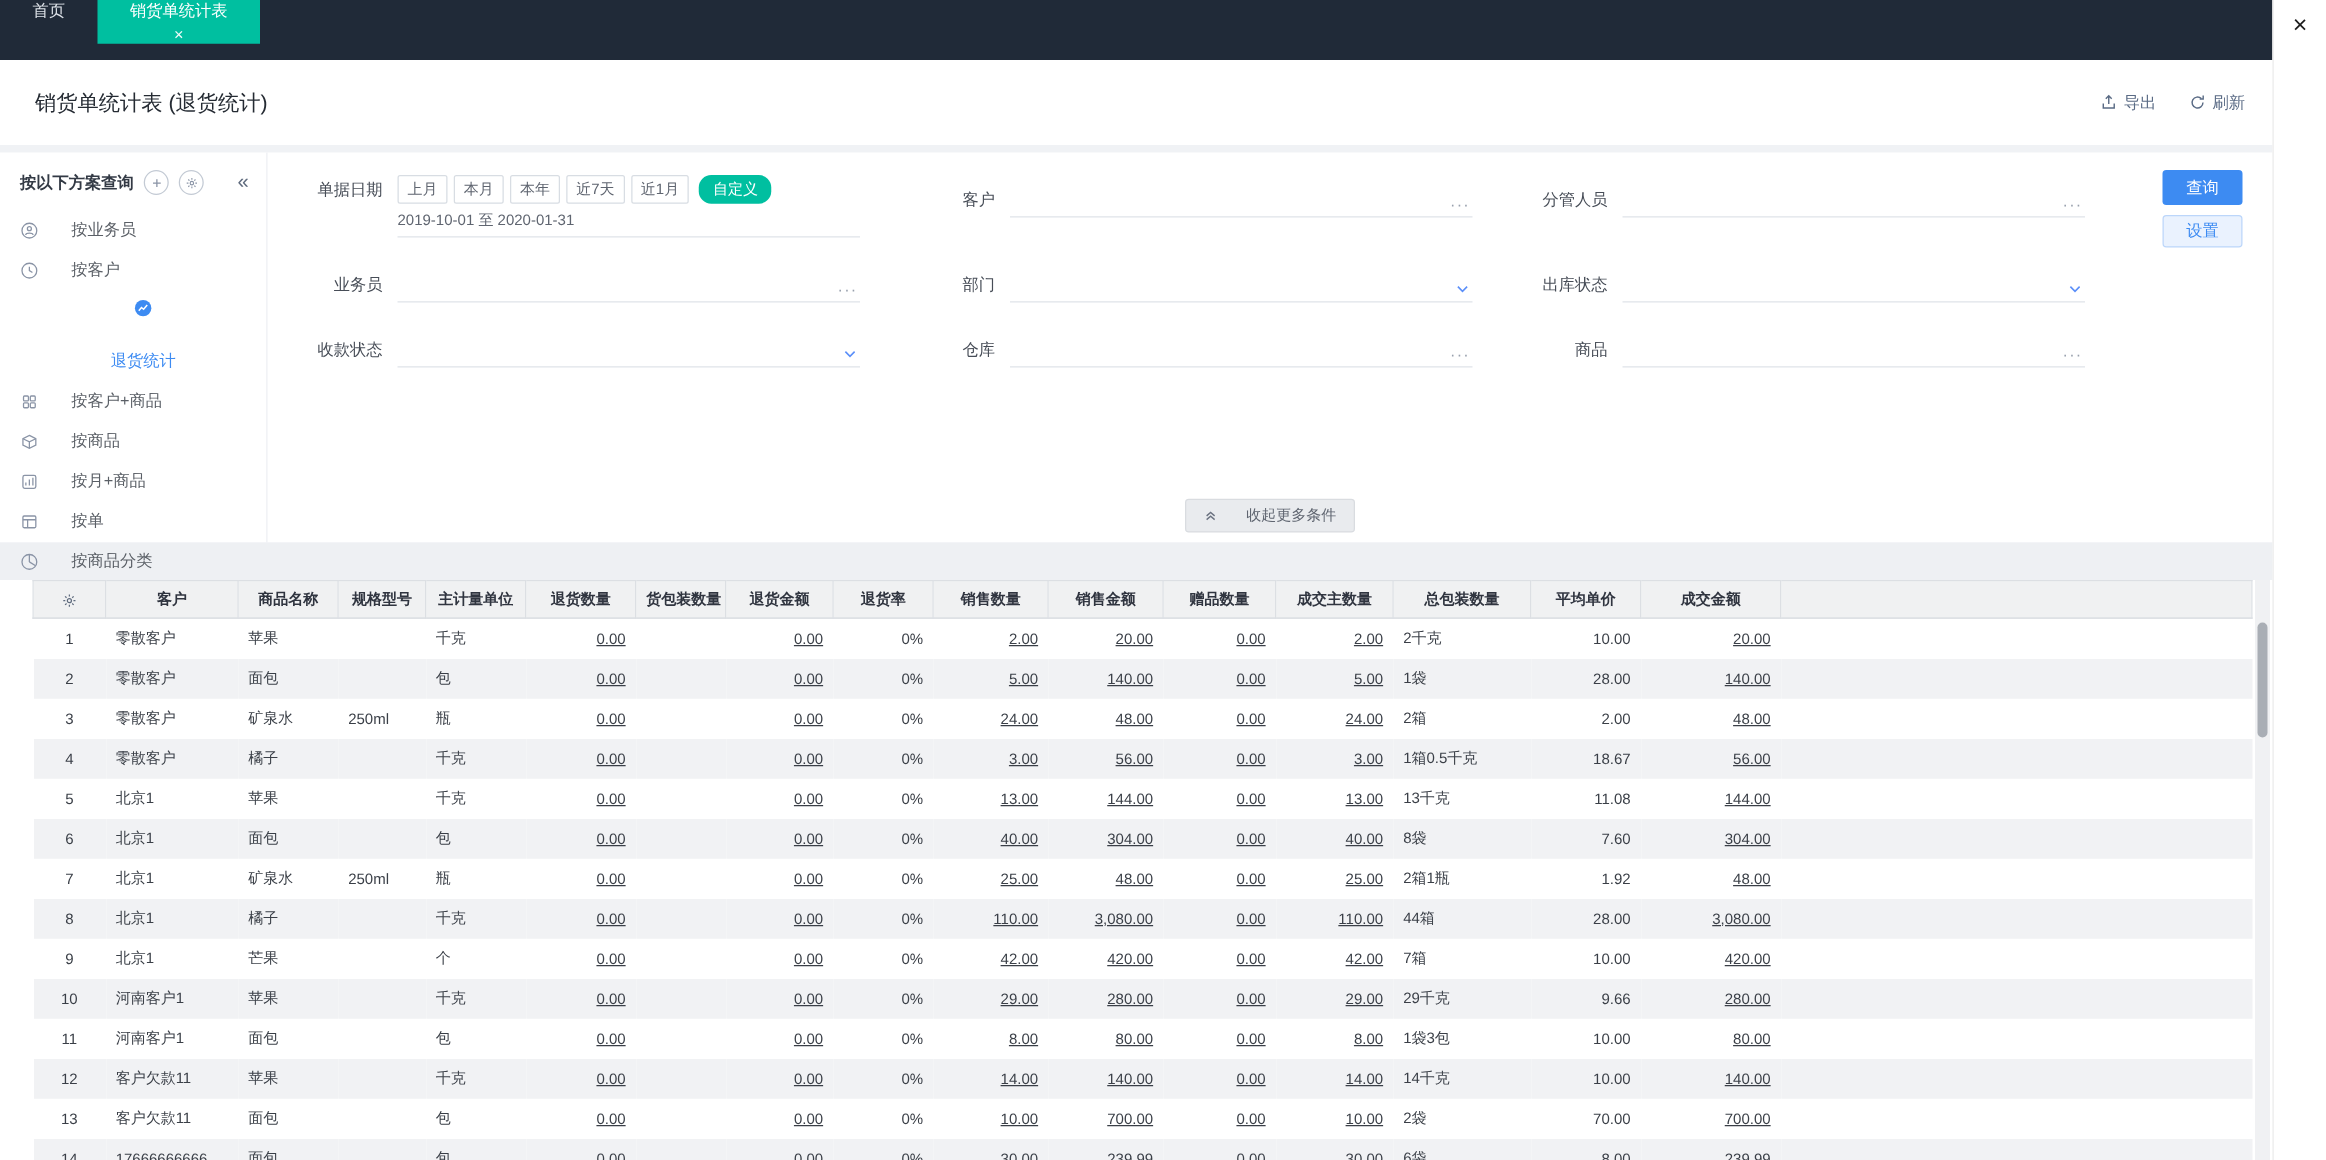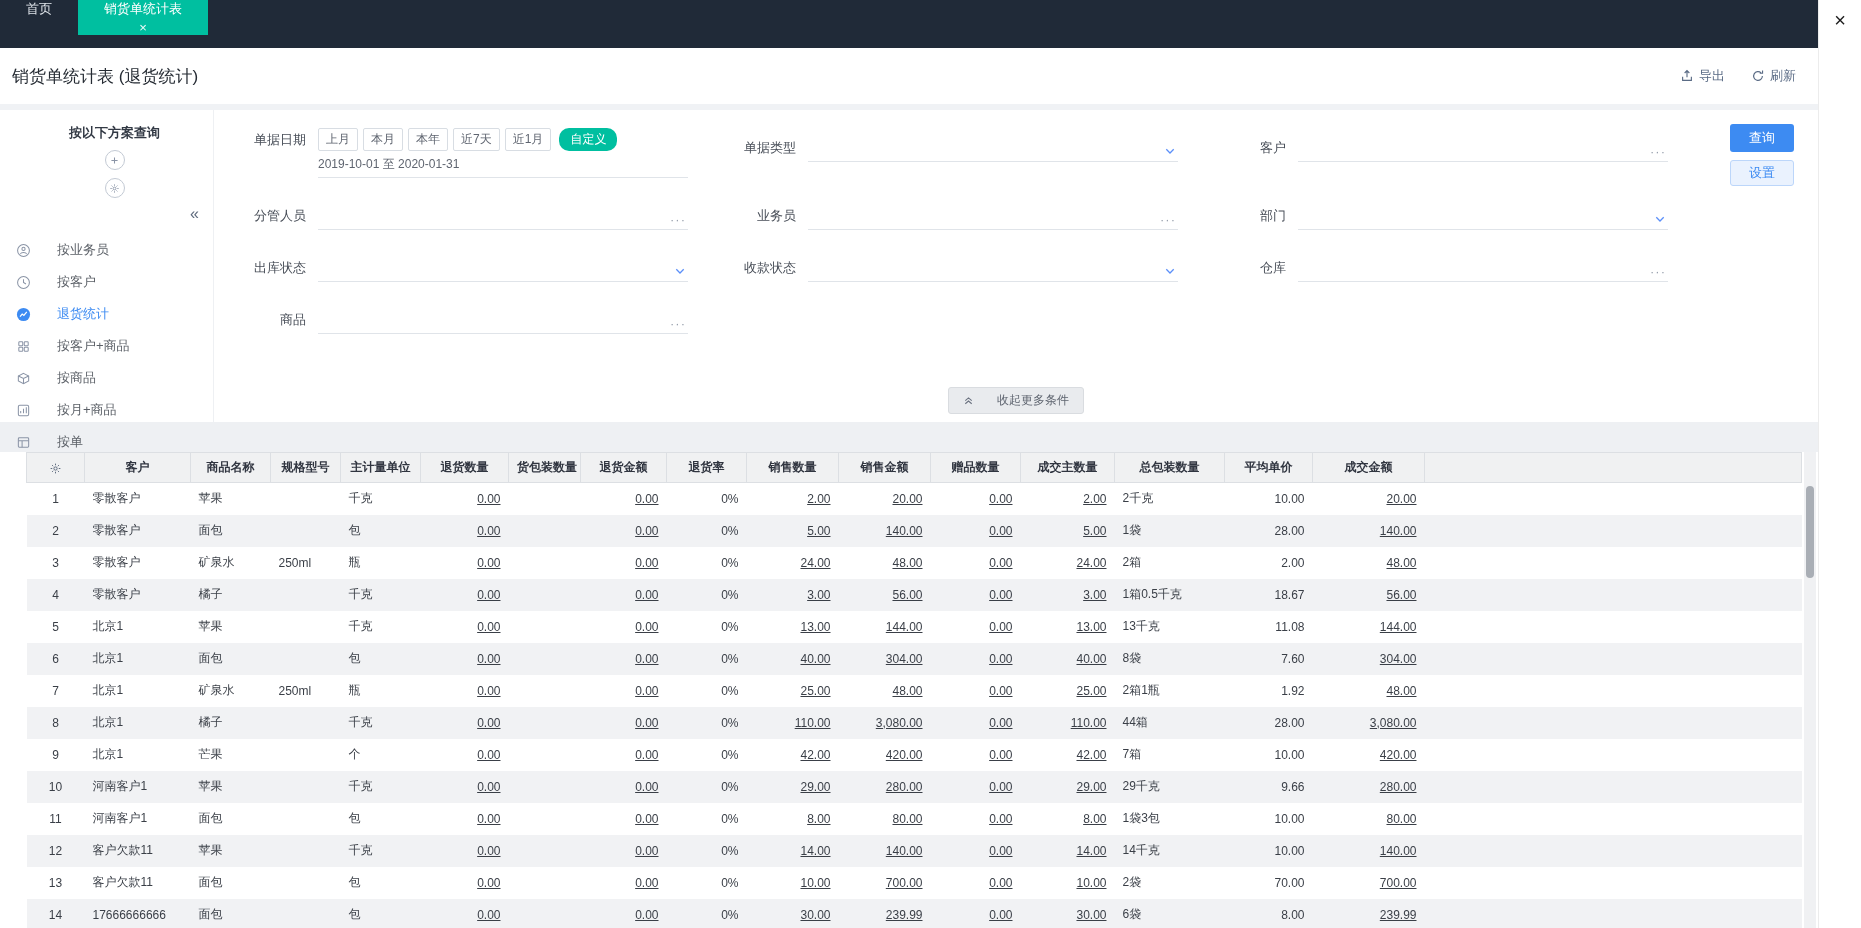--- a/index.html
+++ b/index.html
@@ -10,37 +10,37 @@
   .right-strip { position:absolute; top:0; right:0; width:43px; height:100%; background:#ffffff; z-index:9; border-left:1px solid #ececec; }
   .close-x { width:100%; text-align:center; margin-top:8px; font-size:20px; color:#1b1b1b; cursor:pointer; line-height:24px; }
 
   
   .topbar { height:48px; background:#202a38; display:flex; align-items:flex-start; }
   .tab { display:flex; align-items:center; padding:0 26px; color:#dfe4ea; font-size:13px; cursor:pointer; }
   .tab.active { background:#00bfa0; color:#fff; gap:2px;flex-direction:column; }
   .tab-close { font-size:13px; opacity:.95; cursor:pointer; }
 
   
-  .page-header { height:56px; background:#fff; display:flex; align-items:center; justify-content:space-between; padding:0 22px 0 12px; }
+  .page-header { height:68px; background:#fff; display:flex; align-items:center; justify-content:space-between; padding:0 22px 0 28px; }
   .page-title { font-size:17px; color:#252b33; }
   .header-actions { display:flex; align-items:center; gap:26px; }
   .h-action { display:flex; align-items:center; gap:5px; color:#5a6b85; font-size:13px; cursor:pointer; }
   .h-ico { display:inline-flex; color:#5a6b85; }
 
   
   .main-panel { margin-top:6px; height:312px; background:#fff; display:flex; }
   .sidebar { width:214px; flex:none; border-right:1px solid #eef0f3; padding:14px 0 0 16px; }
-  .sb-head { display:flex; align-items:center; gap:8px;flex-direction:column; }
+  .sb-head { display:flex; align-items:center; gap:8px; }
   .sb-title { font-size:13px; font-weight:bold; color:#333a45; }
   .sb-round { width:20px; height:20px; border:1px solid #c3cad4; border-radius:50%; display:inline-flex; align-items:center; justify-content:center; color:#8a94a6; cursor:pointer; background:#fff; }
   .sb-collapse { margin-left:auto; margin-right:14px; color:#5f6b7e; font-size:16px; cursor:pointer; line-height:1; }
   .sb-list { margin-top:12px; }
   .sb-item { display:flex; align-items:center; gap:26px; padding:7px 0; font-size:13px; color:#5a5f66; cursor:pointer; }
   .sb-ico { display:inline-flex; color:#8a94a6; }
-  .sb-item.active { color:#3d8bf2; }
+  .sb-item.active { color:#3d8bf2;flex-direction:column; }
   .sb-item.active .sb-ico { color:#3d8bf2; }
 
   .filter-area { flex:1; position:relative; padding:18px 150px 0 30px; }
   .filter-grid { display:grid; grid-template-columns:repeat(3,1fr); column-gap:46px; row-gap:18px; align-items:start; }
   .f-field { display:flex; align-items:flex-end; min-height:34px; }
   .f-label { flex:none; width:74px; text-align:right; padding-right:12px; padding-bottom:5px; font-size:13px; color:#474d57; white-space:nowrap; }
   .f-control { flex:1; position:relative; height:28px; border-bottom:1px solid #e0e4e9; cursor:pointer; }
   .f-suffix { position:absolute; right:2px; bottom:4px; display:inline-flex; color:#5b8ff9; }
   .f-suffix.more { color:#98a0ad; font-size:13px; letter-spacing:1px; bottom:2px; }
 
@@ -229,30 +229,20 @@
                   <button class="qbtn">上月</button>
                   <button class="qbtn">本月</button>
                   <button class="qbtn">本年</button>
                   <button class="qbtn">近7天</button>
                   <button class="qbtn">近1月</button>
                   <span class="custom-pill">自定义</span>
                 </div>
               <div class="date-range">2019-10-01 至 2020-01-31</div>
             </div>
           </div>
-        <div class="f-field">
-              <label class="f-label">单据类型</label>
-              <div class="f-control">
-                <span class="f-suffix">
-                  <svg viewBox="0 0 12 12" width="12" height="12">
-                    <path d="M2.3 4.3L6 8l3.7-3.7" fill="none" stroke="currentColor" stroke-width="1.3"></path>
-                  </svg>
-                </span>
-              </div>
-            </div>
             <div class="f-field">
               <label class="f-label">客户</label>
               <div class="f-control">
                 <span class="f-suffix more">···</span>
               </div>
             </div>
             <div class="f-field">
               <label class="f-label">分管人员</label>
               <div class="f-control">
                 <span class="f-suffix more">···</span>

